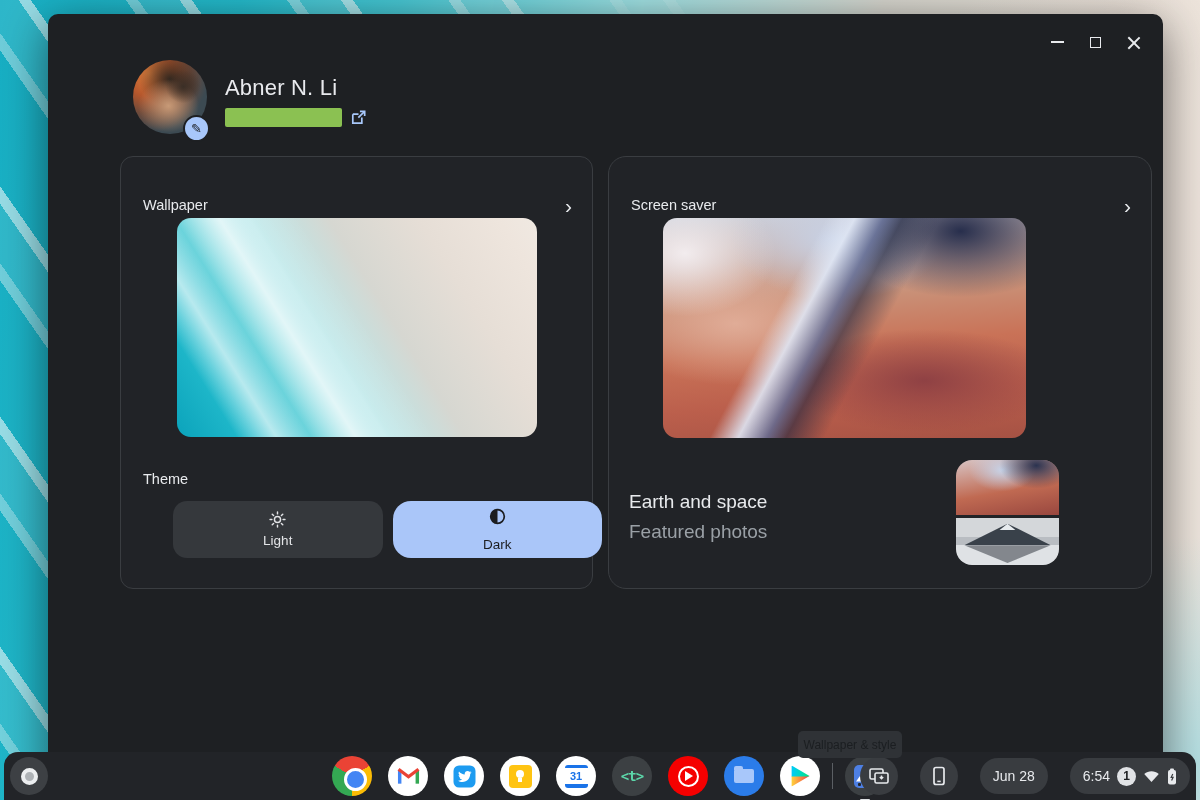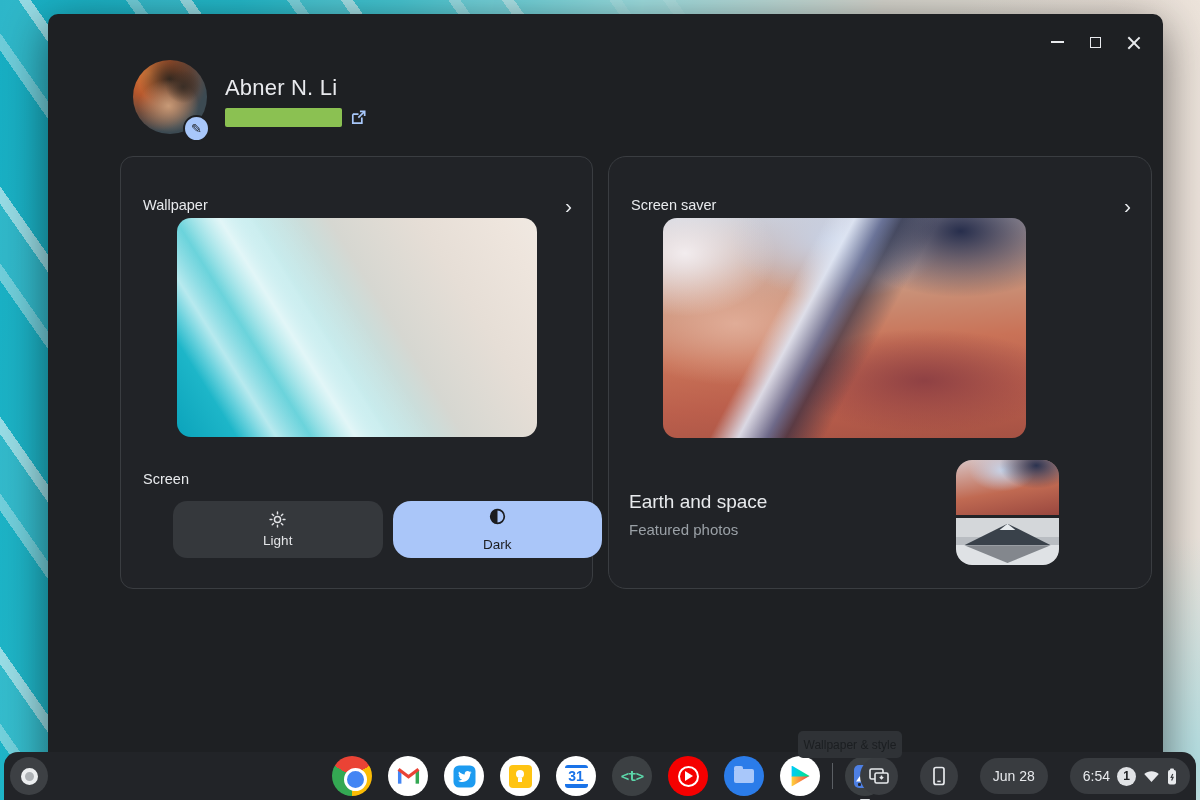--- a/index.html
+++ b/index.html
@@ -93,21 +93,21 @@
     background:
       linear-gradient(118deg, rgba(0,0,0,0) 34%, rgba(223,230,244,.9) 40%, rgba(98,108,148,.85) 46%, rgba(32,38,64,.6) 50%, rgba(0,0,0,0) 58%),
       radial-gradient(55% 50% at 82% 6%, #272e4c 0%, rgba(39,46,76,0) 60%),
       radial-gradient(45% 42% at 48% 10%, #c7d2e7 0%, rgba(199,210,231,0) 65%),
       radial-gradient(42% 48% at 6% 16%, #f2ecee 0%, rgba(242,236,238,0) 60%),
       radial-gradient(50% 40% at 20% 48%, #e0ac97 0%, rgba(224,172,151,0) 70%),
       radial-gradient(60% 38% at 72% 74%, #8f4144 0%, rgba(143,65,68,0) 62%),
       linear-gradient(175deg, #ccd2dd 0%, #c99077 38%, #c97257 58%, #bb5f4c 78%, #a65244 100%);
   }
   .ss-title    { position:absolute; left:20px; top:334px; font-size:19px; font-weight:500; color:#e8eaed; }
-  .ss-subtitle { position:absolute; left:20px; top:364px; font-size:15px; color:#9aa0a6; }
+  .ss-subtitle { position:absolute; left:20px; top:364px; font-size:19px; color:#9aa0a6; }
 
   .ss-thumbs { position:absolute; left:347px; top:303px; width:103px; height:105px; border-radius:16px; overflow:hidden; display:flex; flex-direction:column; gap:3px; cursor:pointer; }
   .ss-thumb-top {
     height:55px;
     background:
       radial-gradient(60% 70% at 78% 10%, #2b3350 0%, rgba(43,51,80,0) 60%),
       radial-gradient(50% 60% at 45% 18%, #c7d3e8 0%, rgba(199,211,232,0) 65%),
       linear-gradient(170deg, #d8c4c4 0%, #c06a52 55%, #99473f 100%);
   }
   .ss-thumb-bottom { position:relative; flex:1; background:linear-gradient(#d4d7da 0 40%, #b9bdc2 40% 58%, #dfe2e5 58% 100%); overflow:hidden; }
@@ -134,21 +134,21 @@
     background:conic-gradient(#ea4335 0 60deg, #fbbc05 60deg 180deg, #34a853 180deg 300deg, #ea4335 300deg 360deg); }
   .chrome-disc::after { content:""; position:absolute; left:50%; top:50%; width:17px; height:17px; margin:-8.5px; border-radius:50%;
     background:#4285f4; border:3px solid #fff; }
 
   .keep-note { position:relative; width:23px; height:23px; background:#ffc412; border-radius:4px; }
   .keep-note::before { content:""; position:absolute; left:7.5px; top:5px; width:8px; height:8px; border-radius:50%; background:#fff; }
   .keep-note::after  { content:""; position:absolute; left:9.5px; top:13.5px; width:4px; height:4px; background:#fff; }
 
   .cal-frame { width:23px; height:23px; background:#1a73e8; border-radius:3px; display:flex; align-items:center; justify-content:center; }
   .cal-inner { width:35px; height:16px; background:#fff; display:flex; align-items:center; justify-content:center;
-    font-size:14px; font-weight:bold; color:#1a73e8; }
+    font-size:11px; font-weight:bold; color:#1a73e8; }
 
   .text-glyph { font-family:"DejaVu Sans Mono",monospace; font-size:14px; font-weight:bold; color:#5cd6a9; letter-spacing:-1px; }
 
   .ytm-disc { width:40px; height:40px; border-radius:50%; background:#f50000; display:flex; align-items:center; justify-content:center; }
   .ytm-ring { width:21px; height:21px; border-radius:50%; border:2px solid #fff; display:flex; align-items:center; justify-content:center; }
   .ytm-tri  { width:0; height:0; border-left:8px solid #fff; border-top:5px solid transparent; border-bottom:5px solid transparent; margin-left:2px; }
 
   .files-disc { width:40px; height:40px; border-radius:50%; background:#2b7ce9; display:flex; align-items:center; justify-content:center; }
   .folder { position:relative; width:20px; height:14px; background:#a8c7fa; border-radius:2px; }
   .folder::before { content:""; position:absolute; left:0; top:-3px; width:9px; height:4px; background:#a8c7fa; border-radius:2px 2px 0 0; }
@@ -212,21 +212,21 @@
       <path d="M16.5 3.5 L9.8 10.2" stroke="#a8c7fa" stroke-width="1.8"></path>
     </svg>
   </button>
 
   <div class="card card-wallpaper">
     <div class="card-header">
       <span class="card-title">Wallpaper</span>
       <span class="chevron">›</span>
     </div>
     <div class="wp-preview"></div>
-    <div class="theme-label">Screen</div>
+    <div class="theme-label">Theme</div>
     <div class="theme-row">
       <button class="theme-btn">
         <svg width="17" height="17" viewBox="0 0 20 20">
           <circle cx="10" cy="10" r="3.6" fill="none" stroke="#e3e4e7" stroke-width="1.7"></circle>
           <g stroke="#e3e4e7" stroke-width="1.7" stroke-linecap="round">
             <line x1="10" y1="1.2" x2="10" y2="3.4"></line>
               <line x1="10" y1="16.6" x2="10" y2="18.8"></line>
             <line x1="1.2" y1="10" x2="3.4" y2="10"></line>
               <line x1="16.6" y1="10" x2="18.8" y2="10"></line>
             <line x1="3.8" y1="3.8" x2="5.4" y2="5.4"></line>

